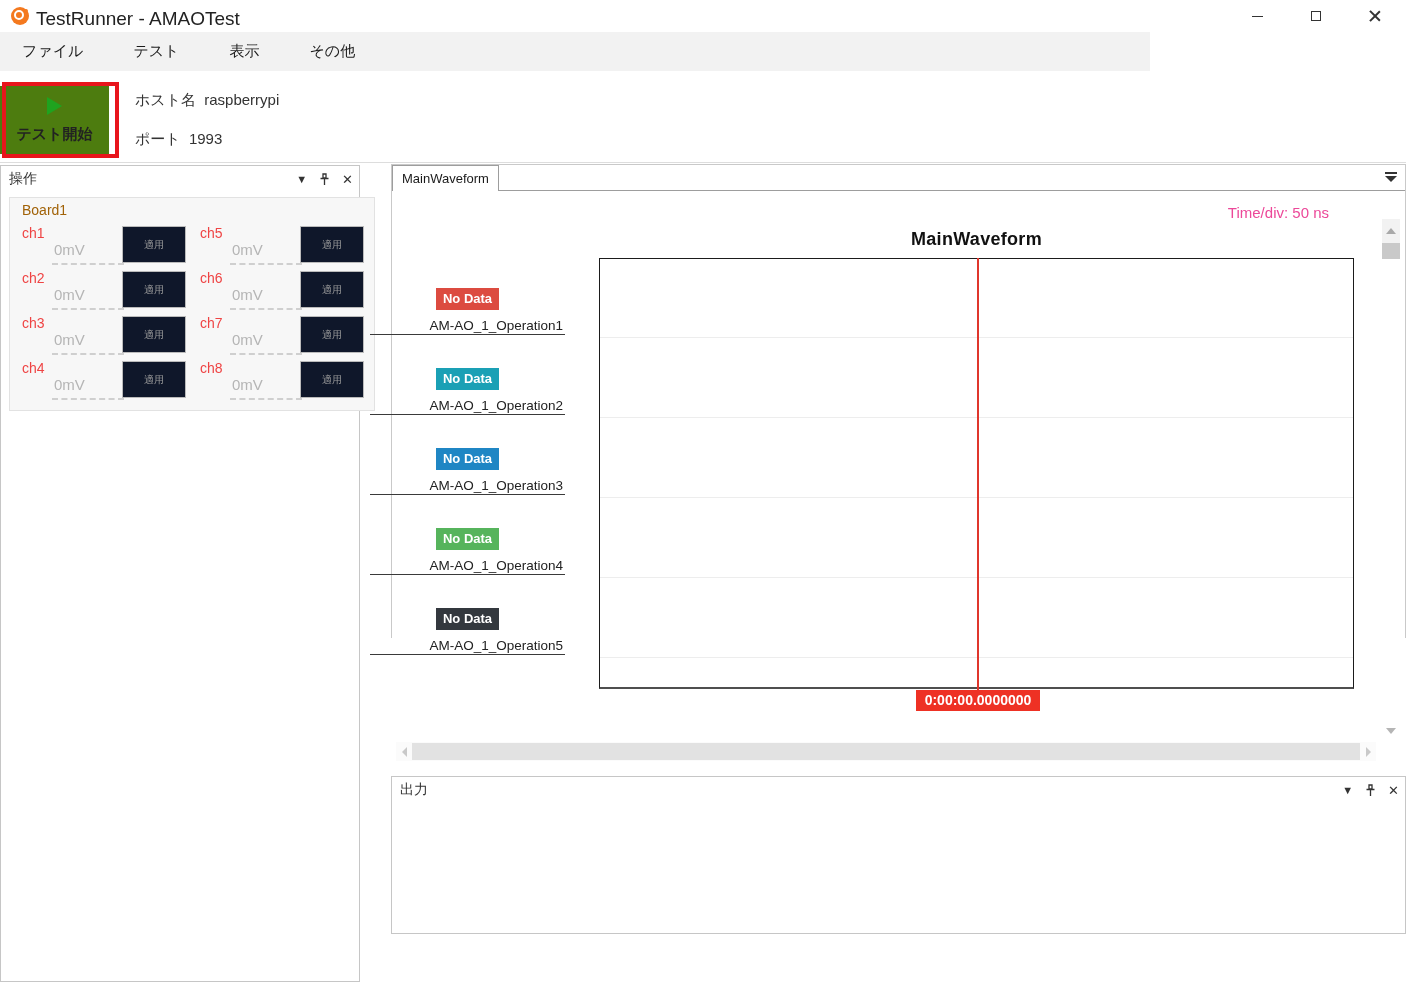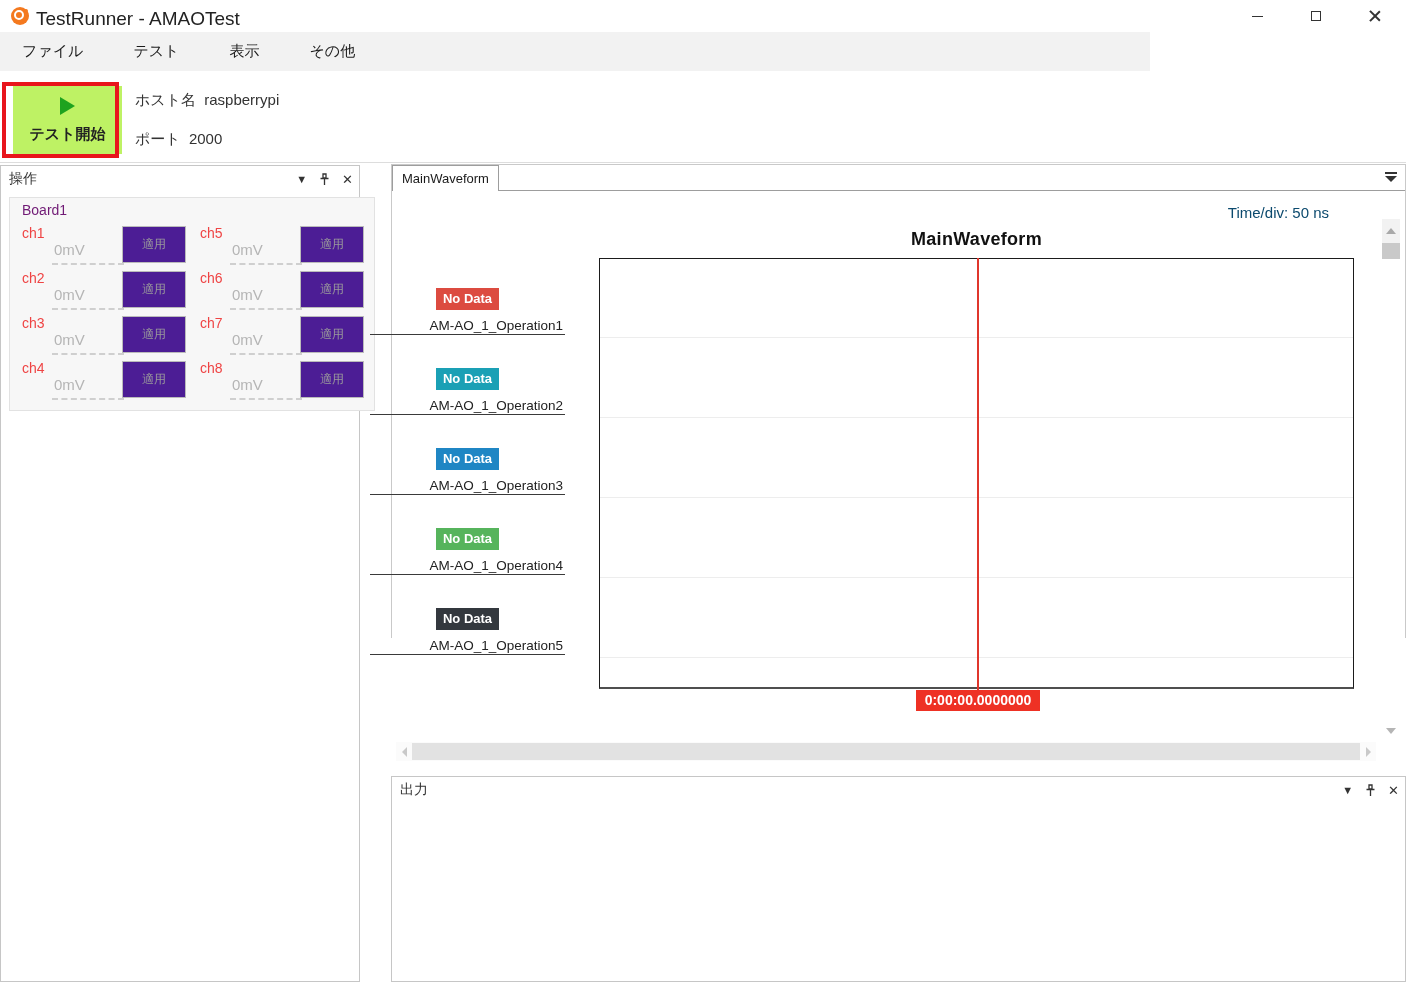--- a/index.html
+++ b/index.html
@@ -20,56 +20,56 @@
   .glyph-close:before { transform:rotate(45deg); } .glyph-close:after { transform:rotate(-45deg); }
 
   
   #menubar { position:absolute; left:0; top:32px; width:1150px; height:39px; background:#f2f2f2; display:flex; align-items:center; }
   .menu-item { font-size:15px; color:#1a1a1a; padding:0 10px; margin-right:30px; cursor:default; }
   .menu-item:first-child { margin-left:12px; }
 
   
   #toolbar { position:absolute; left:0; top:71px; width:1406px; height:92px; background:#fff; border-bottom:1px solid #ddd; }
   #annotation-box { position:absolute; left:2px; top:11px; width:117px; height:76px; border:4px solid #e8151c; }
-  #start-btn { position:absolute; left:13px; top:15px; width:109px; height:68px; background:#bef264; display:flex; flex-direction:column; align-items:center; justify-content:center; }
+  #start-btn { position:absolute; left:0; top:15px; width:109px; height:68px; background:#4d7c0f; display:flex; flex-direction:column; align-items:center; justify-content:center; }
   #play-tri { width:0; height:0; border-left:15px solid #1fa31f; border-top:9px solid transparent; border-bottom:9px solid transparent; margin-bottom:10px; }
   #start-label { font-size:15px; font-weight:600; color:#222; }
   .tb-text { position:absolute; left:135px; font-size:15px; color:#333; }
   #host-line { top:20px; } #port-line { top:59px; }
 
   
   .panel { position:absolute; background:#fff; border:1px solid #c6c6c6; }
   .panel-header { position:relative; height:26px; border-bottom:1px solid transparent; }
   .panel-title { position:absolute; left:8px; top:4px; font-size:14px; color:#333; }
   .hdr-icons { position:absolute; right:6px; top:0; height:26px; display:flex; align-items:center; gap:12px; color:#333; }
   .icon-chevron { font-size:11px; line-height:1; }
   .icon-close { font-size:13px; line-height:1; }
   .icon-pin svg { display:block; }
 
   
   #op-panel { left:0; top:165px; width:360px; height:817px; }
   #board-group { position:absolute; left:8px; top:31px; width:366px; height:214px; background:#f7f7f7; border:1px solid #e2e2e2; }
-  #board-name { position:absolute; left:12px; top:4px; font-size:14px; color:#701a75; }
+  #board-name { position:absolute; left:12px; top:4px; font-size:14px; color:#a16207; }
   #ch-grid { position:absolute; left:4px; top:26px; width:356px; display:grid; grid-template-columns:1fr 1fr; grid-template-rows:repeat(4,45px); grid-auto-flow:column; }
   .ch-cell { position:relative; }
   .ch-name { position:absolute; left:8px; top:1px; font-size:14px; color:#ef4444; }
   .ch-value { position:absolute; left:40px; top:17px; font-size:15px; color:#b5b5b5; }
   .ch-dash { position:absolute; left:38px; top:39px; width:72px; border-bottom:2px dashed #cfcfcf; }
-  .ch-apply { position:absolute; right:6px; top:2px; width:64px; height:37px; background:#4c1d95; border:1px solid #bbb; color:#9b9b9b; font-size:12px; display:flex; align-items:center; justify-content:center; font-family:inherit; }
+  .ch-apply { position:absolute; right:6px; top:2px; width:64px; height:37px; background:#0f172a; border:1px solid #bbb; color:#9b9b9b; font-size:10px; display:flex; align-items:center; justify-content:center; font-family:inherit; }
 
   
   #doc-panel { left:391px; top:164px; width:1015px; height:474px; border:1px solid #c9c9c9; }
   #tab-strip { position:relative; height:26px; border-bottom:1px solid #9d9d9d; }
   #tab-mainwaveform { position:absolute; left:0px; top:0px; height:26px; padding:0 9px; background:#fff;
     border:1px solid #9d9d9d; border-bottom:none; font-size:13px; line-height:25px; z-index:2; }
   #docwell-icon { position:absolute; right:8px; top:7px; width:12px; }
   #docwell-icon .bar { width:12px; height:2px; background:#333; margin-bottom:2px; }
   #docwell-icon .tri { width:0; height:0; border-top:6px solid #333; border-left:6px solid transparent; border-right:6px solid transparent; }
   #doc-content { position:absolute; left:0; top:26px; width:1013px; height:573px; background:#fff; }
-  #timediv { position:absolute; right:76px; top:13px; font-size:15px; color:#0c4a6e; }
+  #timediv { position:absolute; right:76px; top:13px; font-size:15px; color:#ec4899; }
 
   #chart-title { position:absolute; left:207px; top:38px; width:755px; text-align:center; font-size:18px; font-weight:bold; color:#111; letter-spacing:0.3px; }
   #chart { position:absolute; left:207px; top:67px; width:755px; height:431px; background:#fff;
     border:1px solid #1b1b1b; border-bottom:2px solid #4f4f4f; }
   .gridline { position:absolute; left:0; width:100%; height:1px; background:#ededed; }
   #cursor-line { position:absolute; left:377px; top:-1px; width:2px; height:444px; background:#e0362c; z-index:3; }
 
   .wrow { position:absolute; right:840px; display:flex; flex-direction:column; align-items:center; }
   .wbadge { display:inline-block; height:22px; line-height:22px; padding:0 7px; color:#fff; font-weight:bold; font-size:13px; margin-bottom:8px; }
   .wlabel { min-width:195px; text-align:right; font-size:13.5px; color:#222; padding:0 2px 1px 0; border-bottom:1px solid #3a3a3a; }
@@ -85,21 +85,21 @@
   #vscroll-down { position:absolute; right:5px; top:530px; width:18px; height:20px; display:flex; align-items:center; justify-content:center; }
   #vscroll-down .sb-chev { border-top:6px solid #b5b5b5; border-left:5px solid transparent; border-right:5px solid transparent; }
   #hscroll { position:absolute; left:4px; top:551px; width:980px; height:19px; background:#fbfbfb; }
   #hscroll-left { position:absolute; left:0; top:0; width:16px; height:19px; display:flex; align-items:center; justify-content:center; }
   #hscroll-left .sb-chev { border-right:5px solid #c9c9c9; border-top:5px solid transparent; border-bottom:5px solid transparent; }
   #hscroll-thumb { position:absolute; left:16px; top:1px; width:948px; height:17px; background:#e2e2e2; }
   #hscroll-right { position:absolute; right:0; top:0; width:16px; height:19px; display:flex; align-items:center; justify-content:center; }
   #hscroll-right .sb-chev { border-left:5px solid #c9c9c9; border-top:5px solid transparent; border-bottom:5px solid transparent; }
 
   
-  #out-panel { left:391px; top:776px; width:1015px; height:206px; }
+  #out-panel { left:391px; top:776px; width:1015px; height:158px; }
 </style>
 </head>
 <body>
 
 <div id="titlebar">
   <div id="app-icon">
     <div class="ring"></div>
     <div class="notch"></div>
   </div>
   <div id="win-title">TestRunner - AMAOTest</div>
@@ -126,21 +126,21 @@
     <div id="play-tri"></div>
     <div id="start-label">テスト開始</div>
   </div>
   <div id="annotation-box"></div>
   <div id="host-line" class="tb-text">
     <span style="margin-right: 4px;">ホスト名</span>
     <span>raspberrypi</span>
   </div>
   <div id="port-line" class="tb-text">
     <span style="margin-right: 4px;">ポート</span>
-    <span>2000</span>
+    <span>1993</span>
   </div>
 </div>
 
 <div id="op-panel" class="panel">
   <div class="panel-header">
     <div class="panel-title">操作</div>
     <div class="hdr-icons">
       <span class="icon-chevron">▼</span>
       <span class="icon-pin">
         <svg width="11" height="13" viewBox="0 0 11 13">

